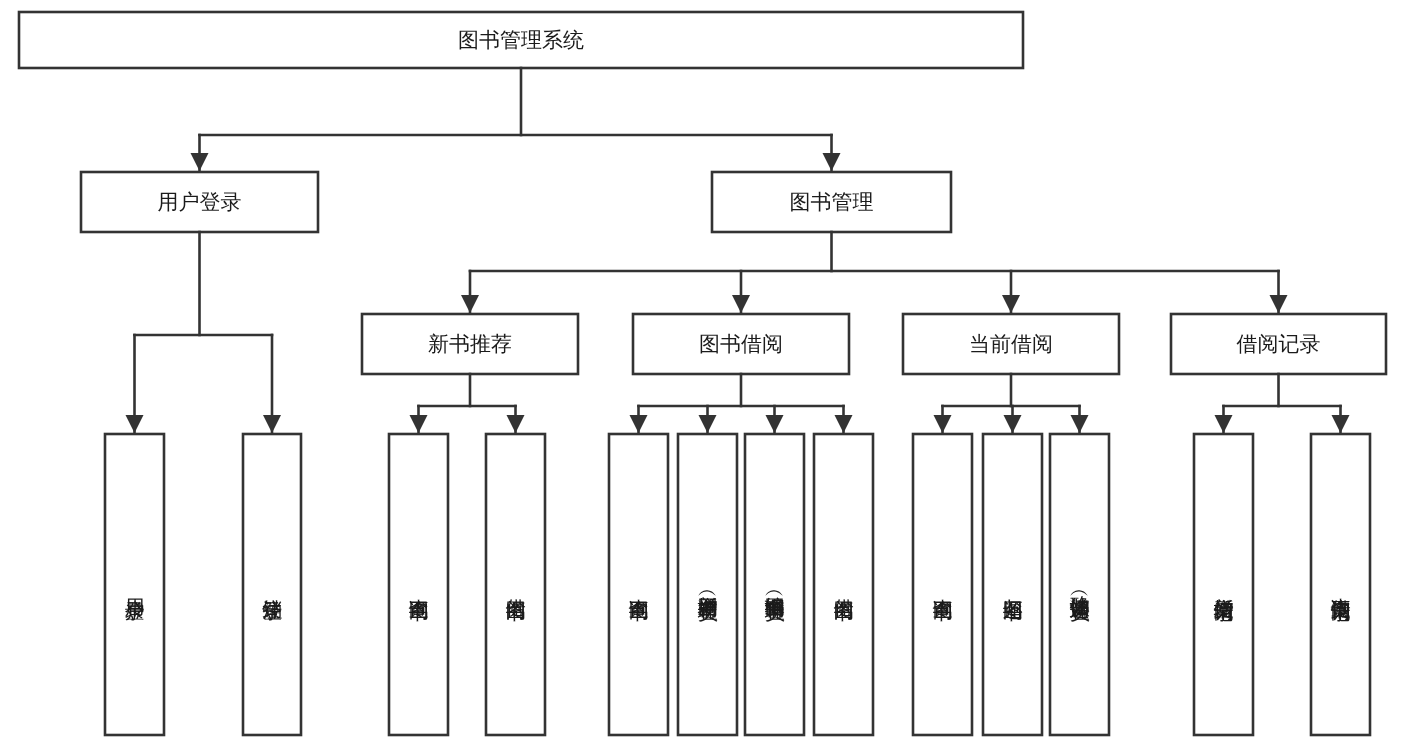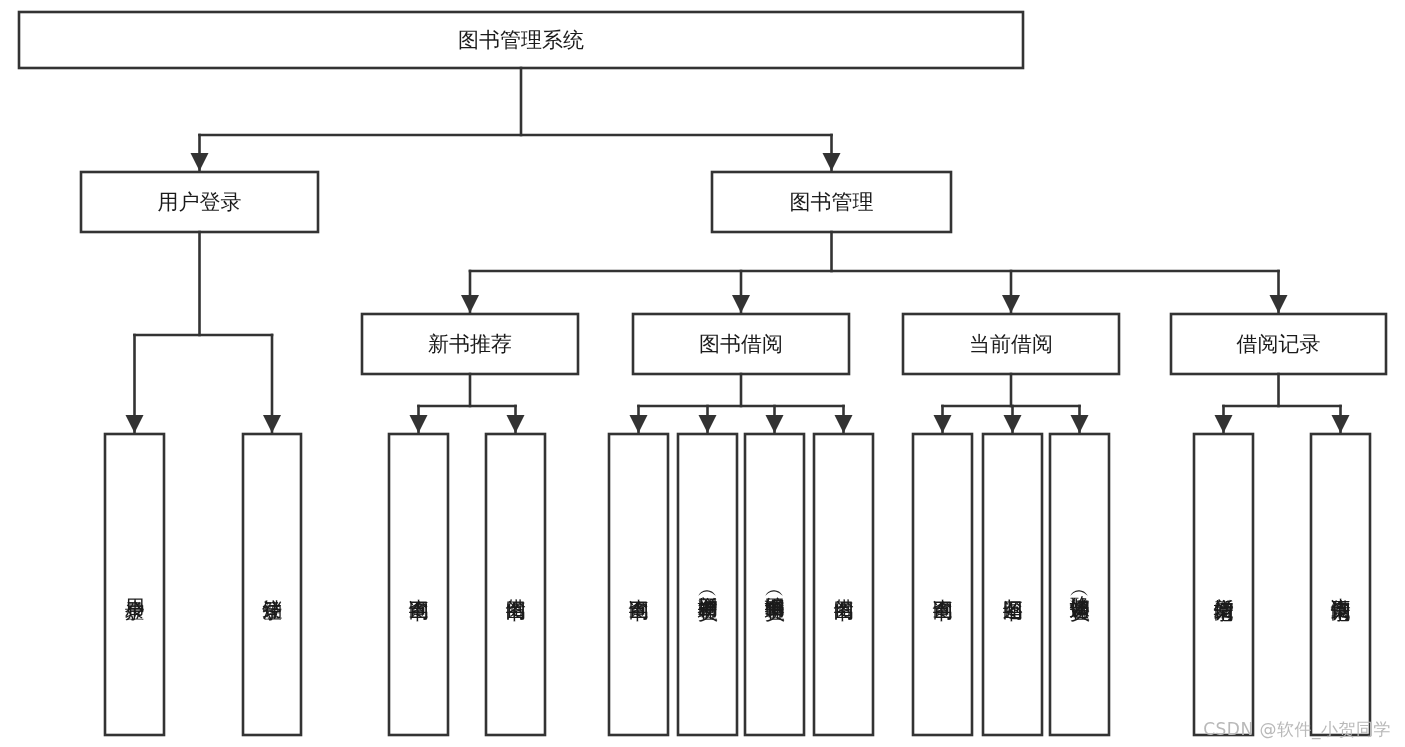--- a/index.html
+++ b/index.html
@@ -209,14 +209,13 @@
       <div class="node-label-v" style="left: 609px; top: 434px; width: 59px; height: 301px;">查询图书</div>
       <div class="node-label-v" style="left: 678px; top: 434px; width: 59px; height: 301px;">新增图书（管理员）</div>
       <div class="node-label-v" style="left: 745px; top: 434px; width: 59px; height: 301px;">编辑图书（管理员）</div>
       <div class="node-label-v" style="left: 814px; top: 434px; width: 59px; height: 301px;">借阅图书</div>
       <div class="node-label-v" style="left: 913px; top: 434px; width: 59px; height: 301px;">查询图书</div>
       <div class="node-label-v" style="left: 983px; top: 434px; width: 59px; height: 301px;">归还图书</div>
       <div class="node-label-v" style="left: 1050px; top: 434px; width: 59px; height: 301px;">确认归还（管理员）</div>
       <div class="node-label-v" style="left: 1194px; top: 434px; width: 59px; height: 301px;">新增借阅记录</div>
       <div class="node-label-v" style="left: 1311px; top: 434px; width: 59px; height: 301px;">查询借阅记录</div>
     </div>
-  <div class="watermark">CSDN @软件_小贺同学</div>
 </div>
 
 </body></html>

